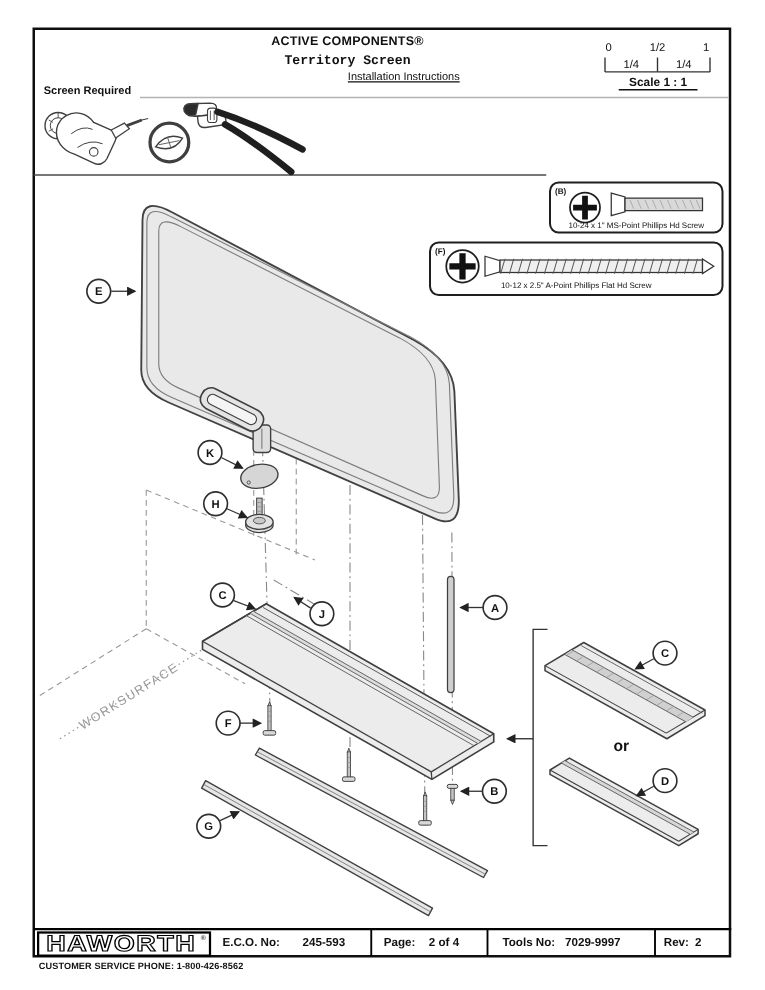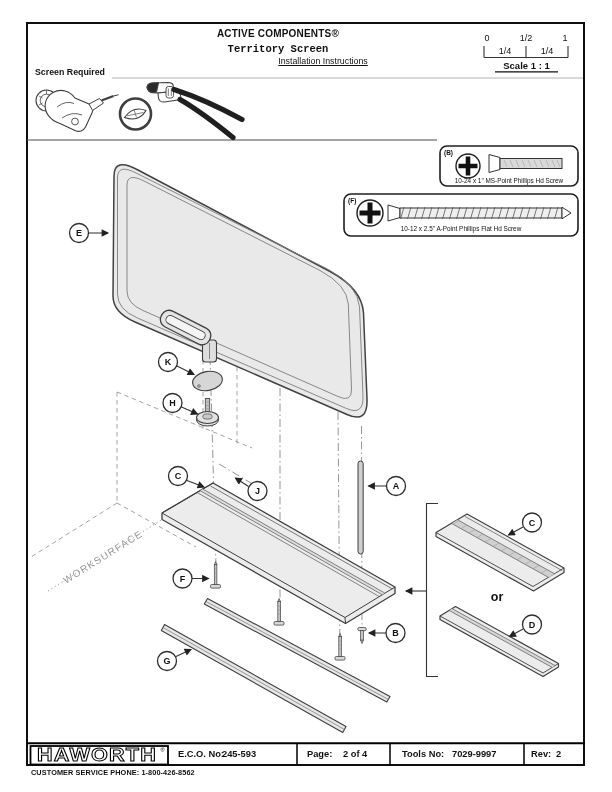--- a/index.html
+++ b/index.html
@@ -9,21 +9,21 @@
         border:2.5px solid #0f0f0f;box-sizing:border-box;}
   svg{position:absolute;left:0;top:0;}
   svg text{font-family:"Liberation Sans",sans-serif;}
   .abs{position:absolute;white-space:nowrap;}
   .hdr-brand{left:278px;top:28px;transform:translateX(-50%);font-size:10px;font-weight:bold;letter-spacing:.2px;}
   .hdr-product{left:278px;top:43px;transform:translateX(-50%);font-size:10.5px;font-weight:bold;font-family:Liberation Mono, monospace;}
   .hdr-doc{left:278px;top:56px;transform:translateX(-50%);font-size:8.8px;text-decoration:underline;margin-left:45px;}
   .tools-label{left:35px;top:67px;font-size:8.8px;font-weight:bold;}
   .phone{left:31px;top:730px;font-size:7.3px;font-weight:bold;letter-spacing:.1px;margin-top:38px;}
   .fcell{top:749px;font-size:9.3px;font-weight:bold;}
-  .f-eco-l{left:178px;} .f-eco-v{left:222px;text-align:center;}
+  .f-eco-l{left:178px;} .f-eco-v{left:242px;text-align:center;}
   .f-page-l{left:307px;} .f-page-v{left:343px;}
   .f-part-l{left:402px;} .f-part-v{left:452px;text-align:center;}
   .f-rev-l{left:531px;} .f-rev-v{left:556px;}
 </style>
 </head>
 <body>
 
 <div id="page">
   <div id="border-frame"></div>
 

